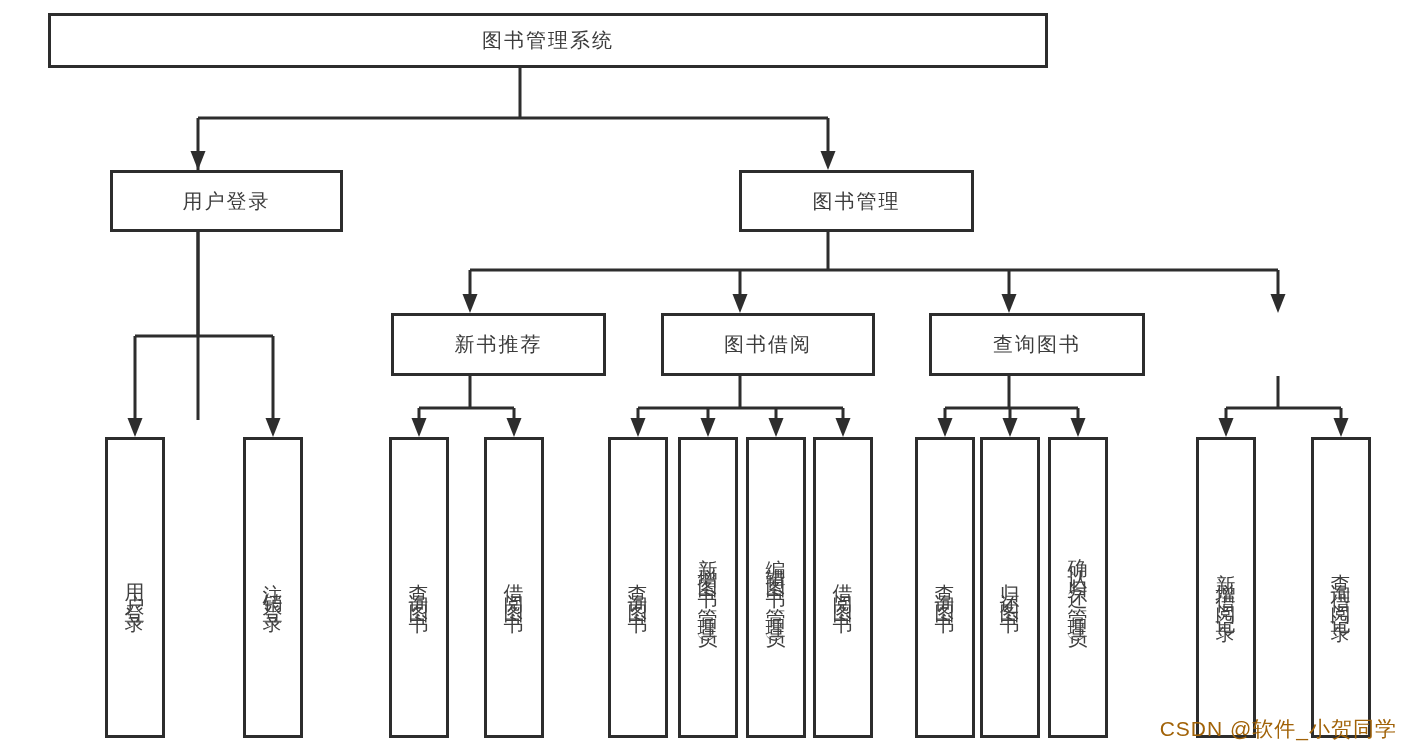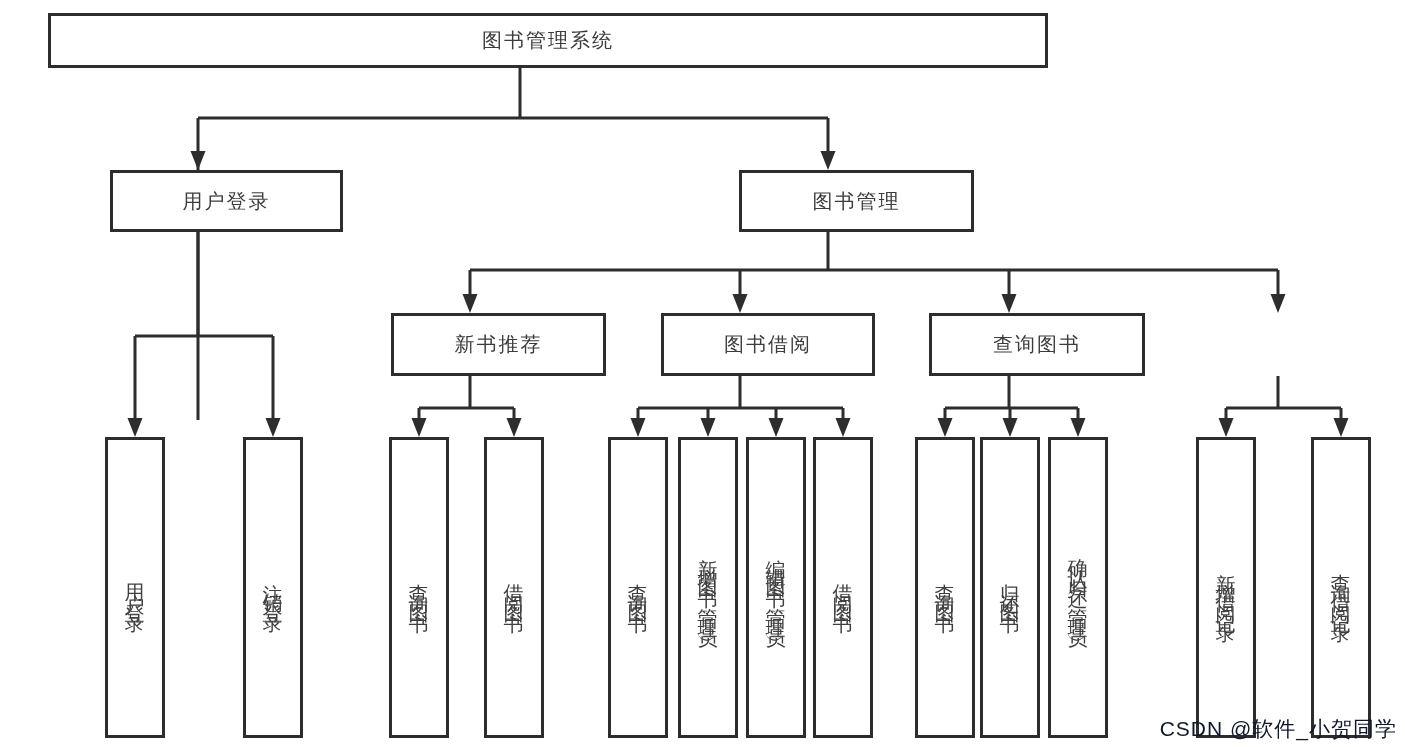--- a/index.html
+++ b/index.html
@@ -51,21 +51,21 @@
   }
 
   svg.connectors { position: absolute; left: 0; top: 0; z-index: 1; }
   .cline { stroke: #2d2d2d; stroke-width: 3; fill: none; }
   .ahead { fill: #2d2d2d; stroke: none; }
 
   .watermark {
     position: absolute;
     right: 8px;
     bottom: 4px;
-    color: #0f172a;
+    color: #a16207;
     font-size: 21px;
     letter-spacing: 1px;
     z-index: 3;
   }
 </style>
 </head>
 <body>
 
 <div class="stage">
 

